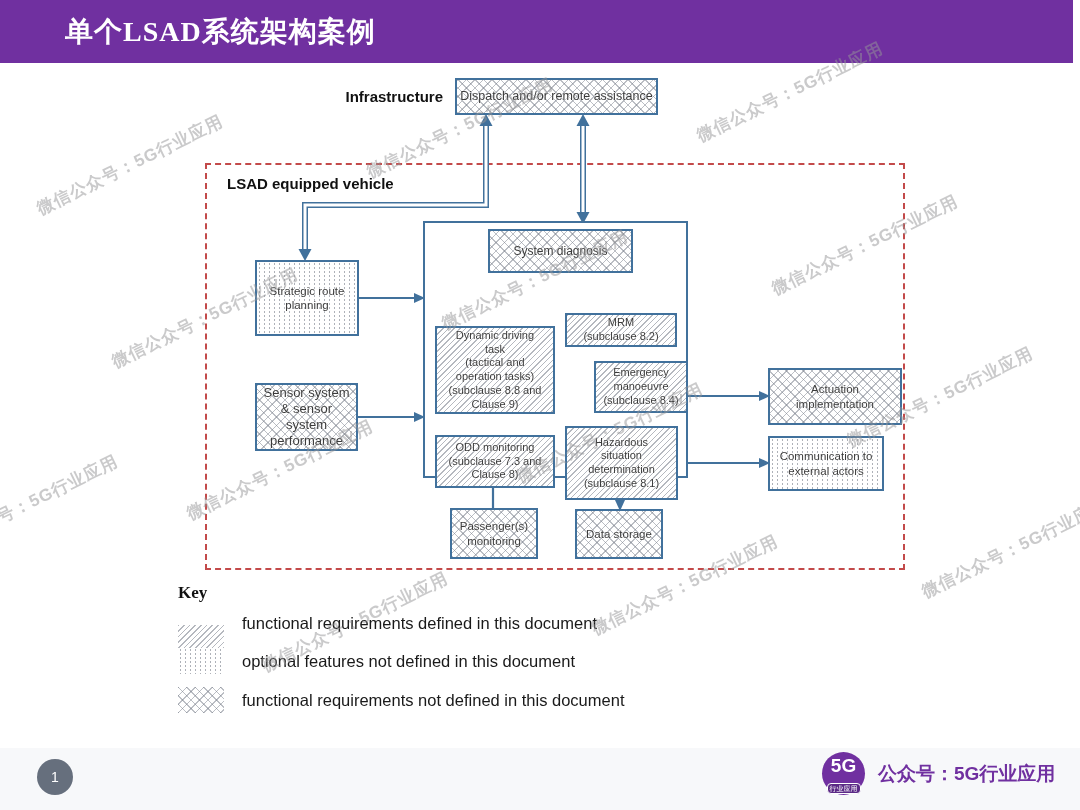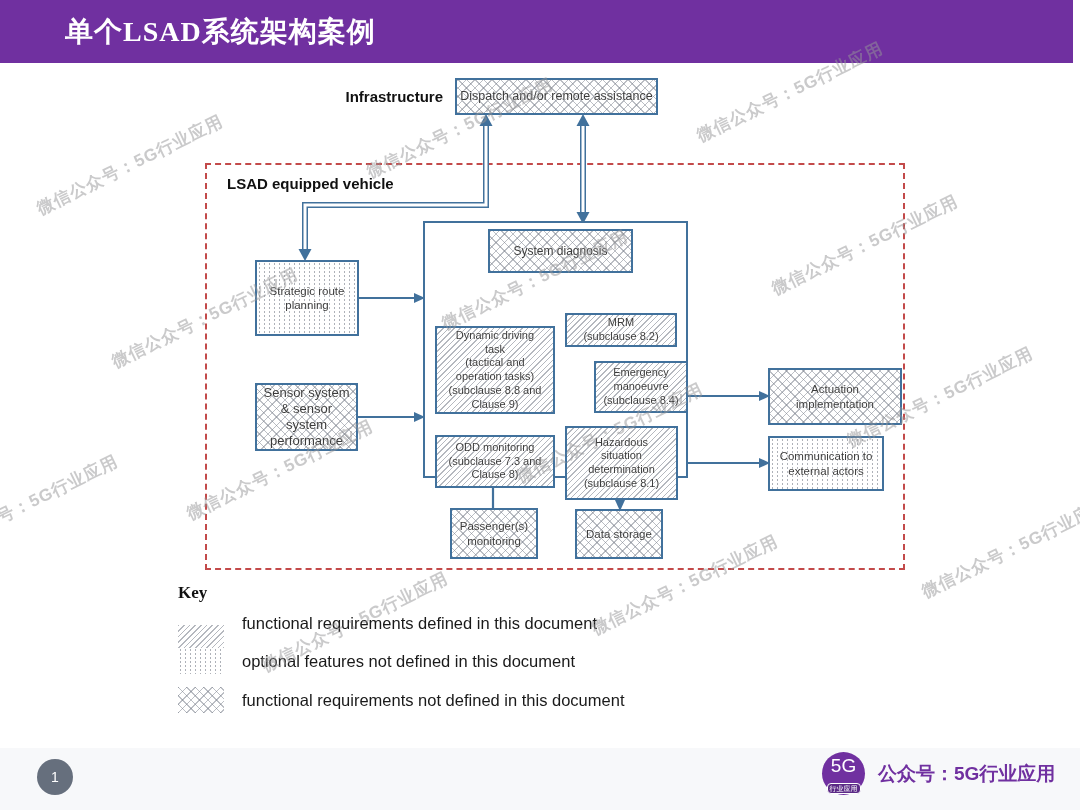--- a/index.html
+++ b/index.html
@@ -10,21 +10,21 @@
   .header{position:absolute;left:0;top:0;width:1073px;height:63px;background:#7030A0;}
   .header .title{position:absolute;left:65px;top:0;line-height:63px;color:#fff;
                  font-size:28px;font-weight:bold;letter-spacing:1px;font-family:Liberation Serif, serif;}
 
   
   .footer{position:absolute;left:0;top:748px;width:1080px;height:62px;background:#f7f8fa;}
   .page-circle{position:absolute;left:37px;top:11px;width:36px;height:36px;border-radius:50%;
                background:#666f7d;color:#fff;font-size:14px;display:flex;align-items:center;justify-content:center;}
   .logo-circle{position:absolute;left:822px;top:4px;width:43px;height:43px;border-radius:50%;
                background:#7030A0;color:#fff;}
-  .logo-main{position:absolute;left:0;top:3px;width:43px;text-align:center;font-size:19px;font-weight:normal;}
+  .logo-main{position:absolute;left:0;top:3px;width:43px;text-align:center;font-size:19px;font-weight:bold;}
   .logo-badge{position:absolute;left:50%;bottom:1px;transform:translateX(-50%);
               background:#5b2a86;border:1px solid #fff;border-radius:4px;color:#fff;
               font-size:7px;line-height:9px;padding:0 2px;white-space:nowrap;}
   .account-text{position:absolute;left:878px;top:4px;height:43px;display:flex;align-items:center;
                 color:#7030A0;font-size:19px;font-weight:bold;}
 
   
   .infra-label{position:absolute;left:325px;top:88px;width:118px;text-align:right;
                font-size:15px;font-weight:bold;color:#111;}
   .lsad-box{position:absolute;left:205px;top:163px;width:696px;height:403px;

